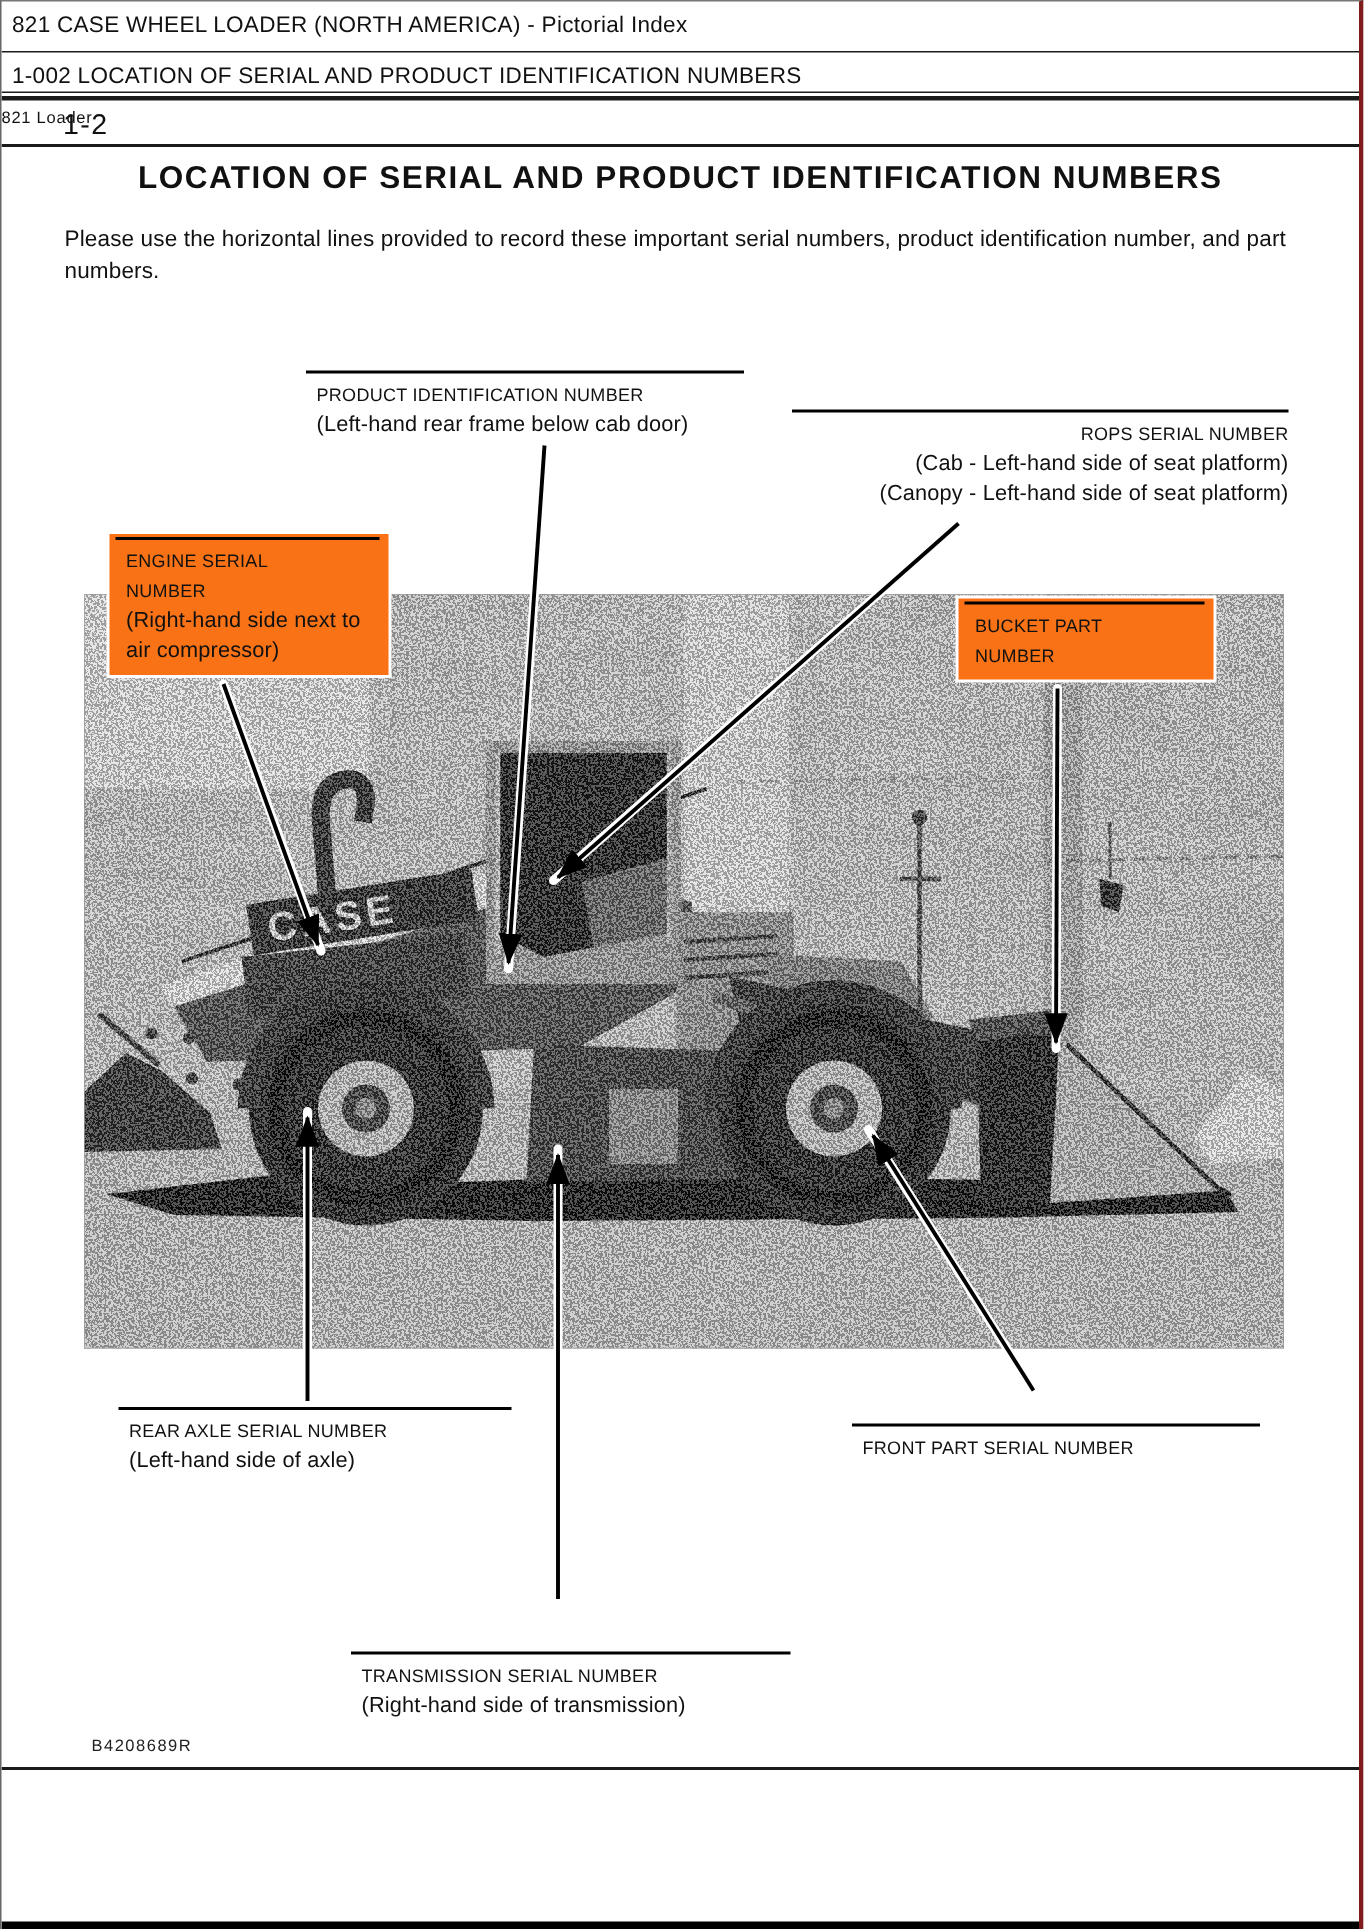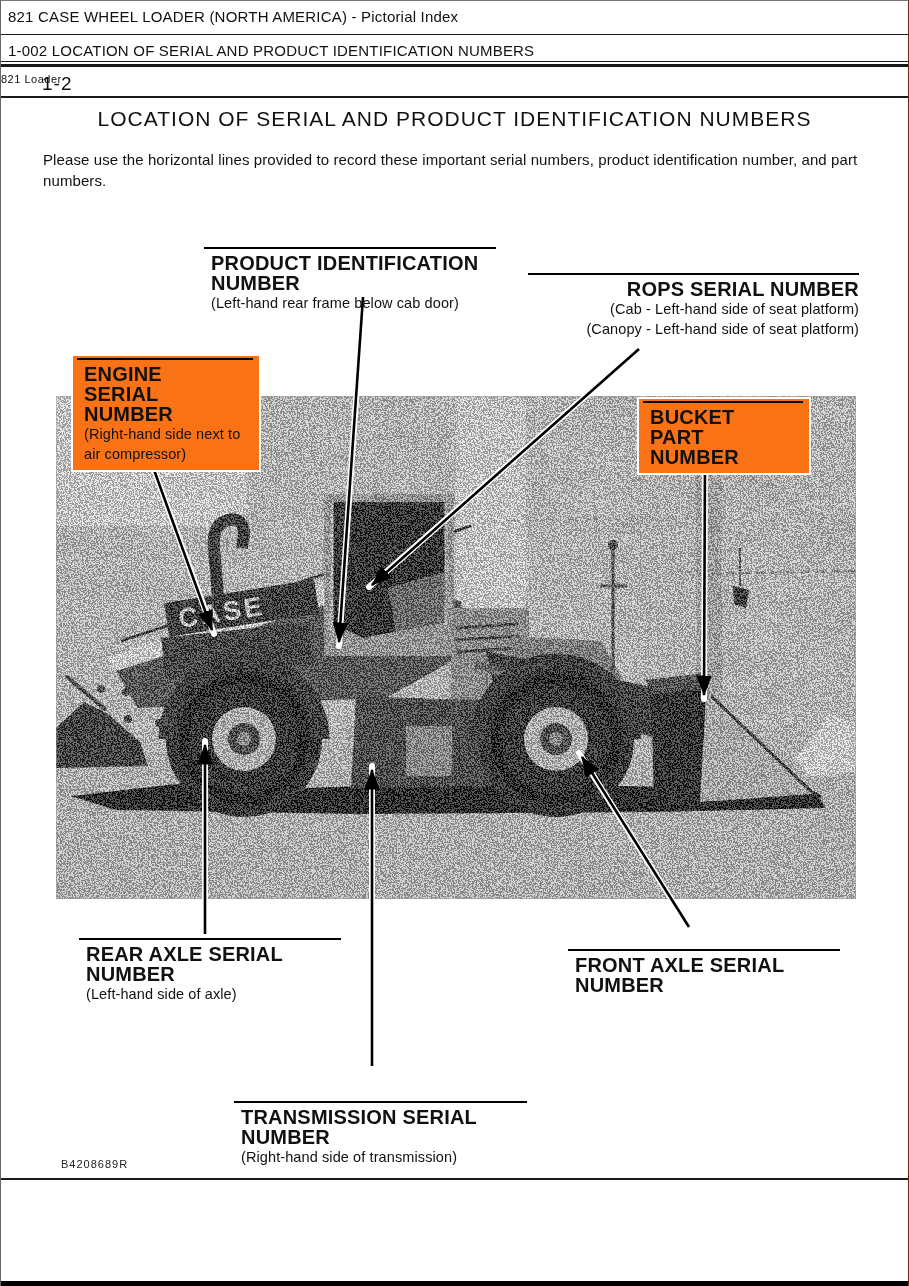--- a/index.html
+++ b/index.html
@@ -1,34 +1,34 @@
 <!DOCTYPE html>
 <html><head>
 <meta charset="utf-8">
 <style>
   html,body{margin:0;padding:0;background:#e9e9e9;}
   .page{
     position:relative;width:909px;height:1286px;margin:0 auto;
     background:#ffffff;color:#111;overflow:hidden;
     font-family:"Liberation Sans", sans-serif;
     box-sizing:border-box;
-    border-left:1px solid #666;border-right:1px solid #7f1d1d;border-top:1px solid #777;
+    border-left:1px solid #666;border-right:3px solid #7f1d1d;border-top:1px solid #777;
   }
   .hline{position:absolute;left:0;width:100%;background:#1a1a1a;}
   .h1{position:absolute;top:7px;left:7px;font-size:15px;letter-spacing:.2px;}
   .h2{position:absolute;top:41px;left:7px;font-size:15px;letter-spacing:.2px;}
   .pageno{position:absolute;top:72px;left:41px;font-size:19px;letter-spacing:1px;}
   .model{position:absolute;top:72px;left:0;width:100%;text-align:left;font-size:11px;letter-spacing:.5px;}
   .sect-title{position:absolute;top:106px;left:0;width:100%;text-align:center;
-    font-size:21px;font-weight:normal;letter-spacing:1px;}
+    font-size:21px;font-weight:bold;letter-spacing:1px;}
   .intro{position:absolute;top:148px;left:42px;width:834px;font-size:15px;line-height:21px;letter-spacing:.1px;}
 
   .lbl{position:absolute;z-index:30;}
   .lbl .rule{height:2px;background:#000;margin-bottom:4px;}
-  .lbl .t{font-size:20px;font-weight:bold;line-height:20px;letter-spacing:.2px;padding-left:7px;}
+  .lbl .t{font-size:12px;font-weight:normal;line-height:20px;letter-spacing:.2px;padding-left:7px;}
   .lbl .n{font-size:14.5px;line-height:20px;letter-spacing:.1px;padding-left:7px;}
   .lbl.boxed{background:#f97316;padding:2px 6px 6px 4px;box-shadow:0 0 0 2px #fff;}
 
   .lbl-product{left:203px;top:246px;width:292px;}
   .lbl-rops{left:527px;top:272px;width:331px;text-align:right;}
   .lbl-engine{left:72px;top:355px;width:176px;}
   .lbl-engine .t{width:150px;}
   .lbl-engine .n{width:168px;}
   .lbl-bucket{left:638px;top:398px;width:160px;}
   .lbl-bucket .t{width:125px;}
@@ -230,21 +230,21 @@
     <div class="n">(Left-hand side of axle)</div>
   </div>
 
   <div class="lbl lbl-bucket boxed">
     <div class="rule"></div>
     <div class="t">BUCKET PART NUMBER</div>
   </div>
 
   <div class="lbl lbl-frontaxle">
     <div class="rule"></div>
-    <div class="t">FRONT AXLE SERIAL NUMBER</div>
+    <div class="t">FRONT PART SERIAL NUMBER</div>
   </div>
 
   <div class="lbl lbl-trans">
     <div class="rule"></div>
     <div class="t">TRANSMISSION SERIAL NUMBER</div>
     <div class="n">(Right-hand side of transmission)</div>
   </div>
 
   <div class="figcode">B4208689R</div>
   <div class="bottom-rule"></div>

